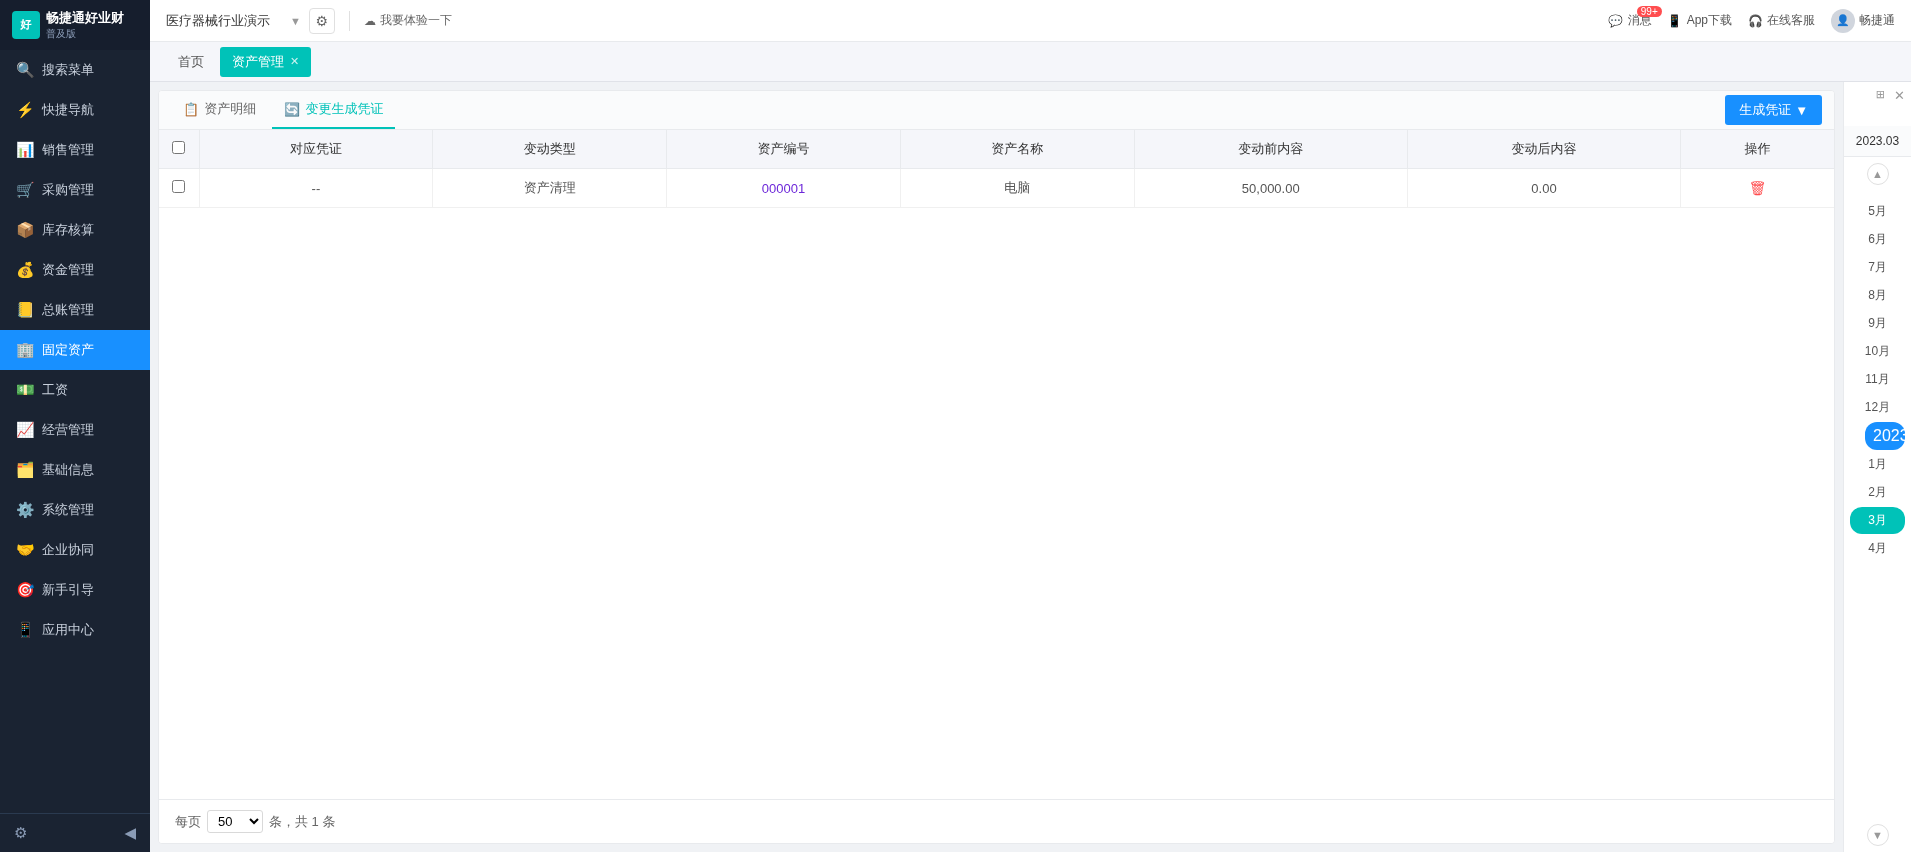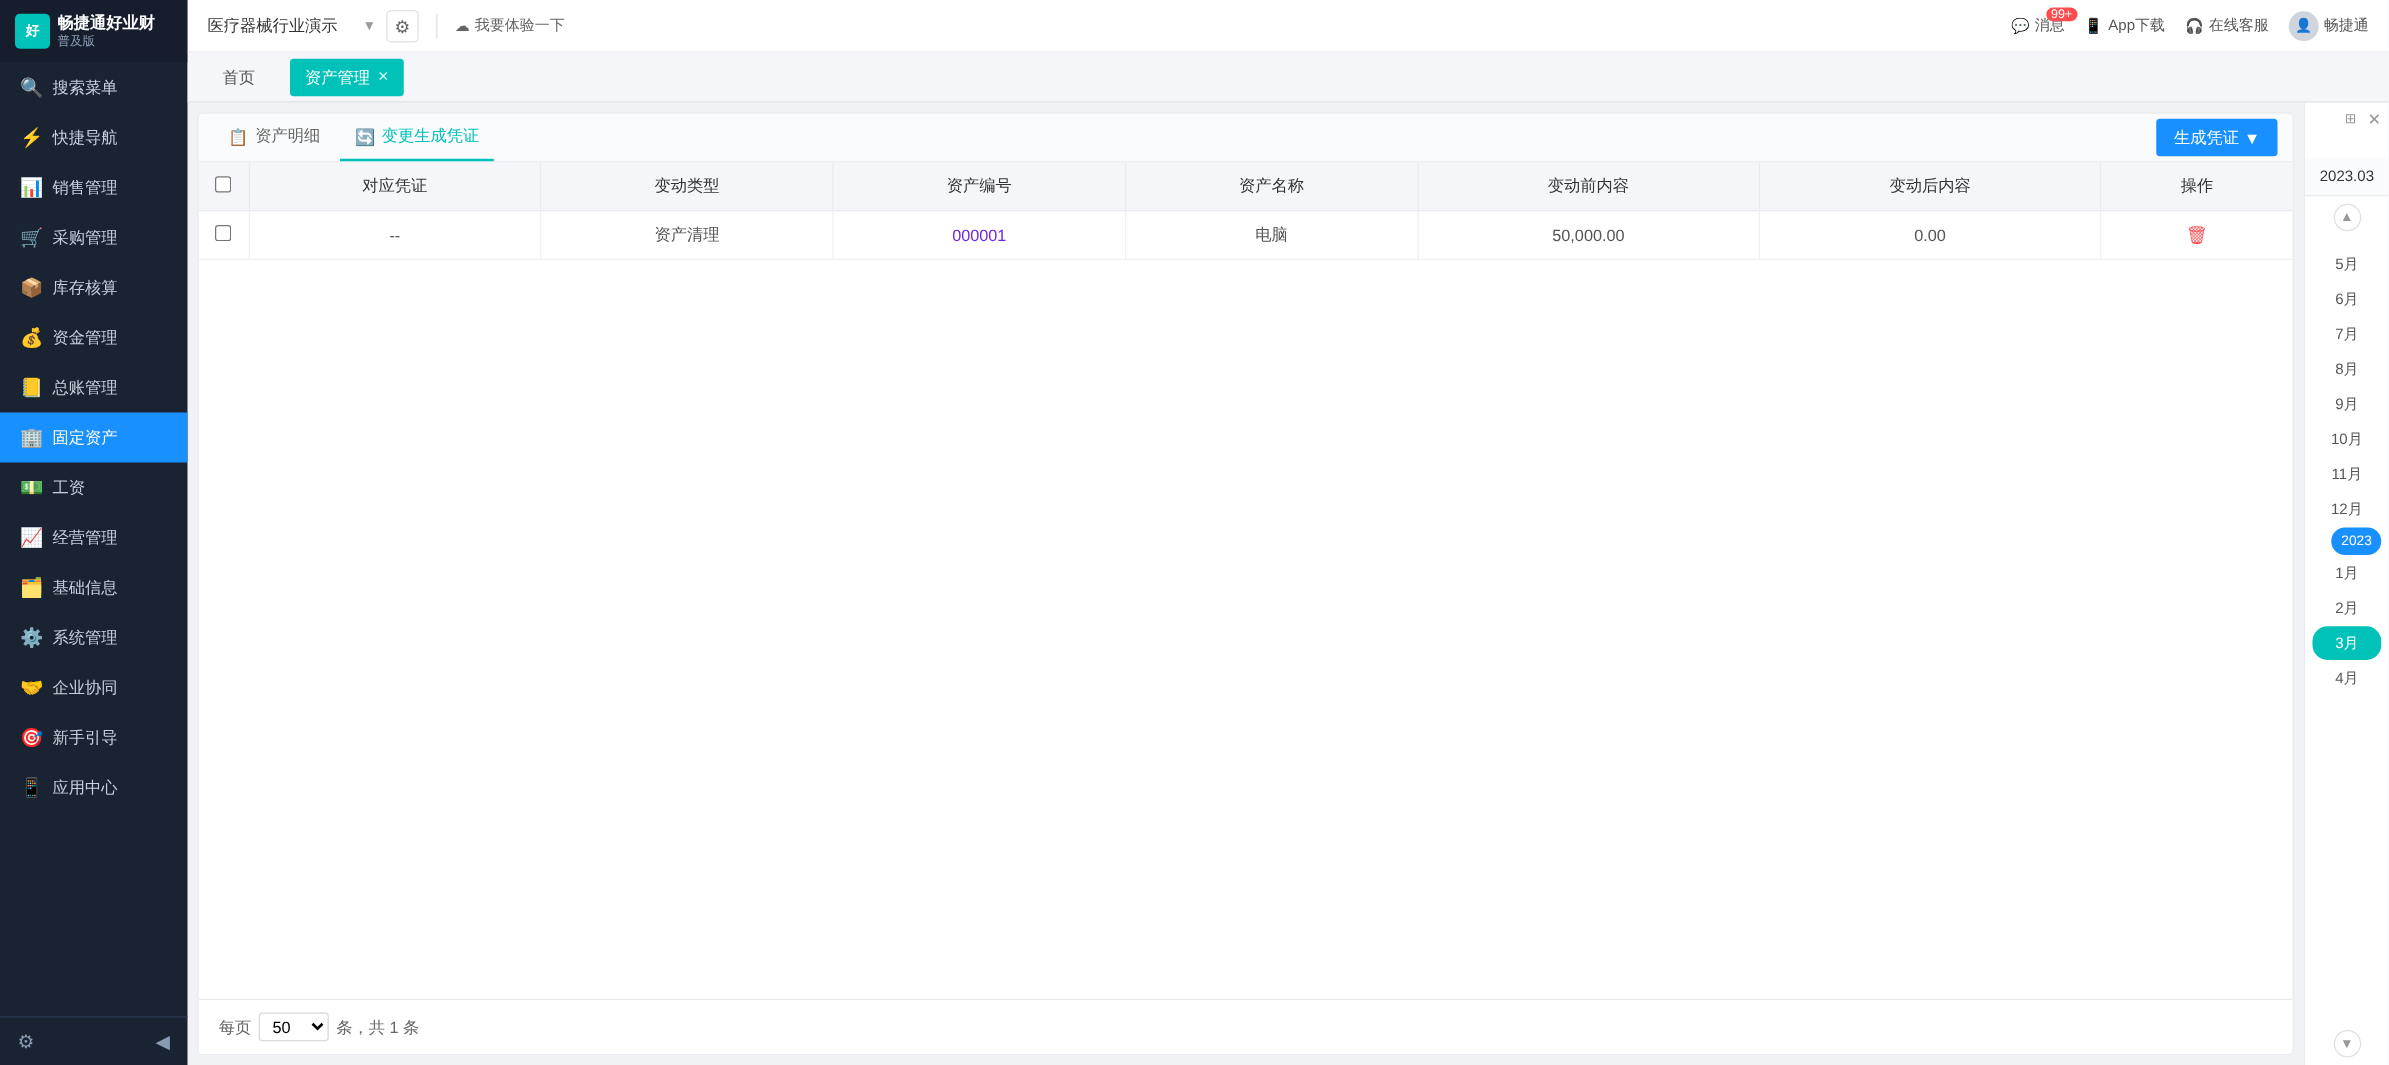--- a/index.html
+++ b/index.html
@@ -114,21 +114,21 @@
     }
 
     
     .tabbar {
       background: #f5f6fa;
       height: 40px;
       display: flex;
       align-items: center;
       padding: 0 16px;
       border-bottom: 1px solid #e0e2e8;
-      gap: 16px;
+      gap: 4px;
       flex-shrink: 0;
     }
     .tab {
       height: 30px;
       padding: 0 12px;
       border-radius: 3px;
       display: flex; align-items: center; gap: 6px;
       font-size: 13px;
       cursor: pointer;
     }
@@ -289,21 +289,21 @@
       margin: 1px 6px;
     }
     .timeline-month.active-month {
       background: #00c2b8;
       color: #fff;
       border-radius: 12px;
     }
     .timeline-month.year-badge {
       background: #1890ff;
       color: #fff;
-      font-size: 11px;
+      font-size: 16px;
       margin-left: 21px;
     }
     .timeline-nav {
       display: flex;
       align-items: center;
       justify-content: center;
       padding: 6px;
       gap: 8px;
     }
     .timeline-nav-btn {

